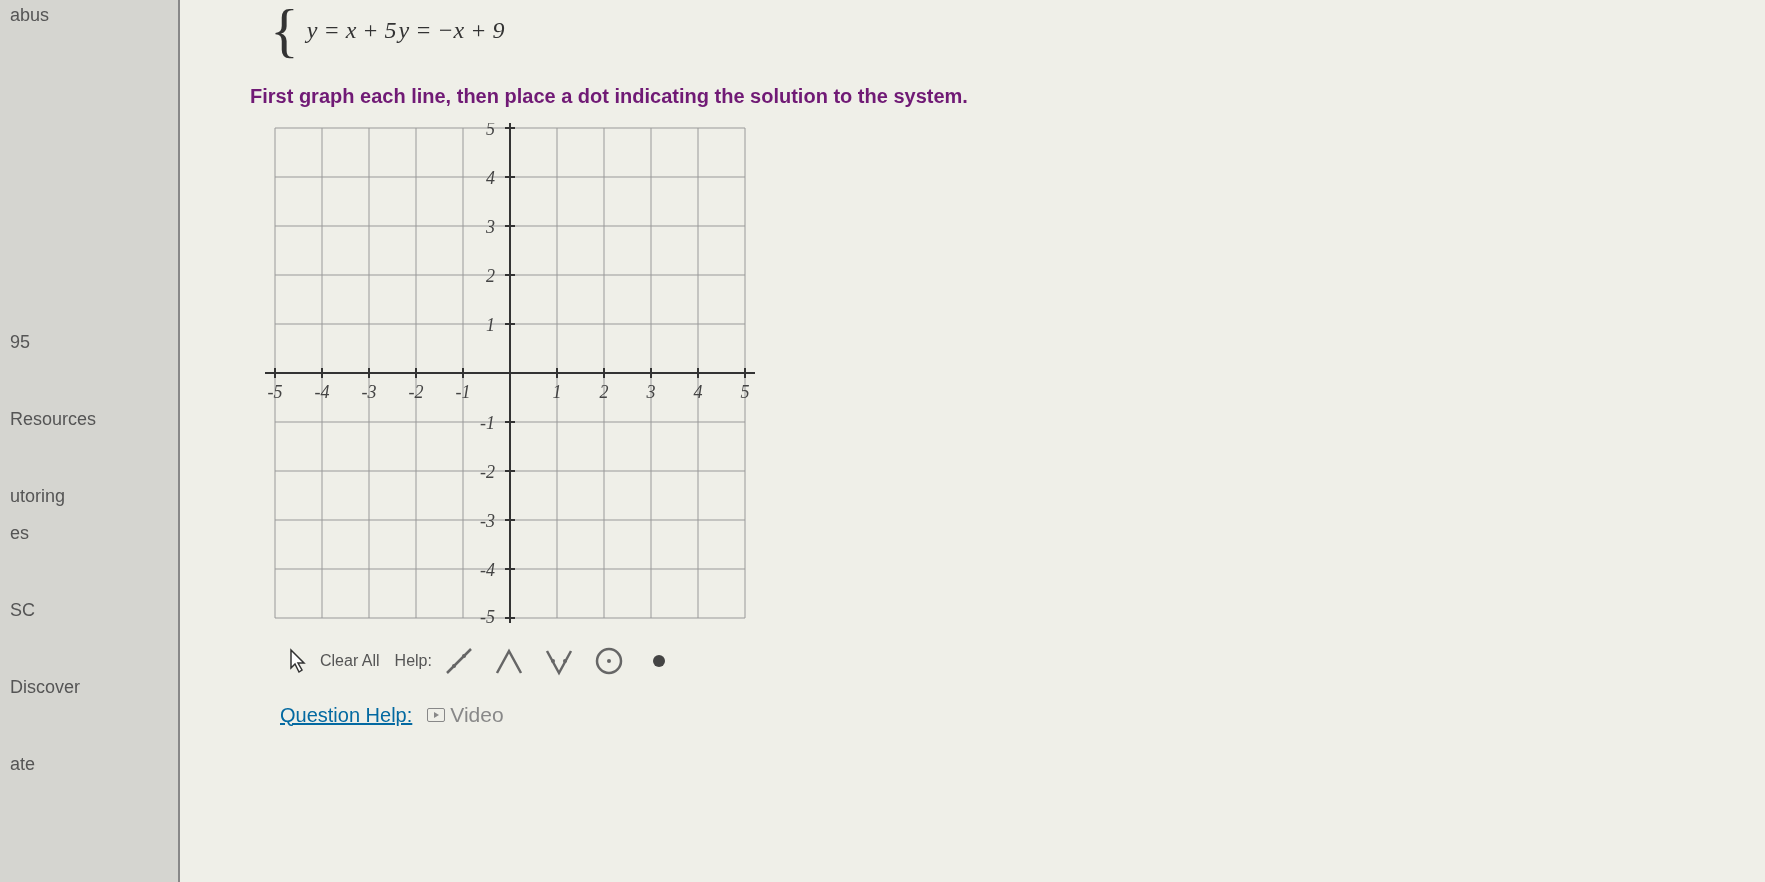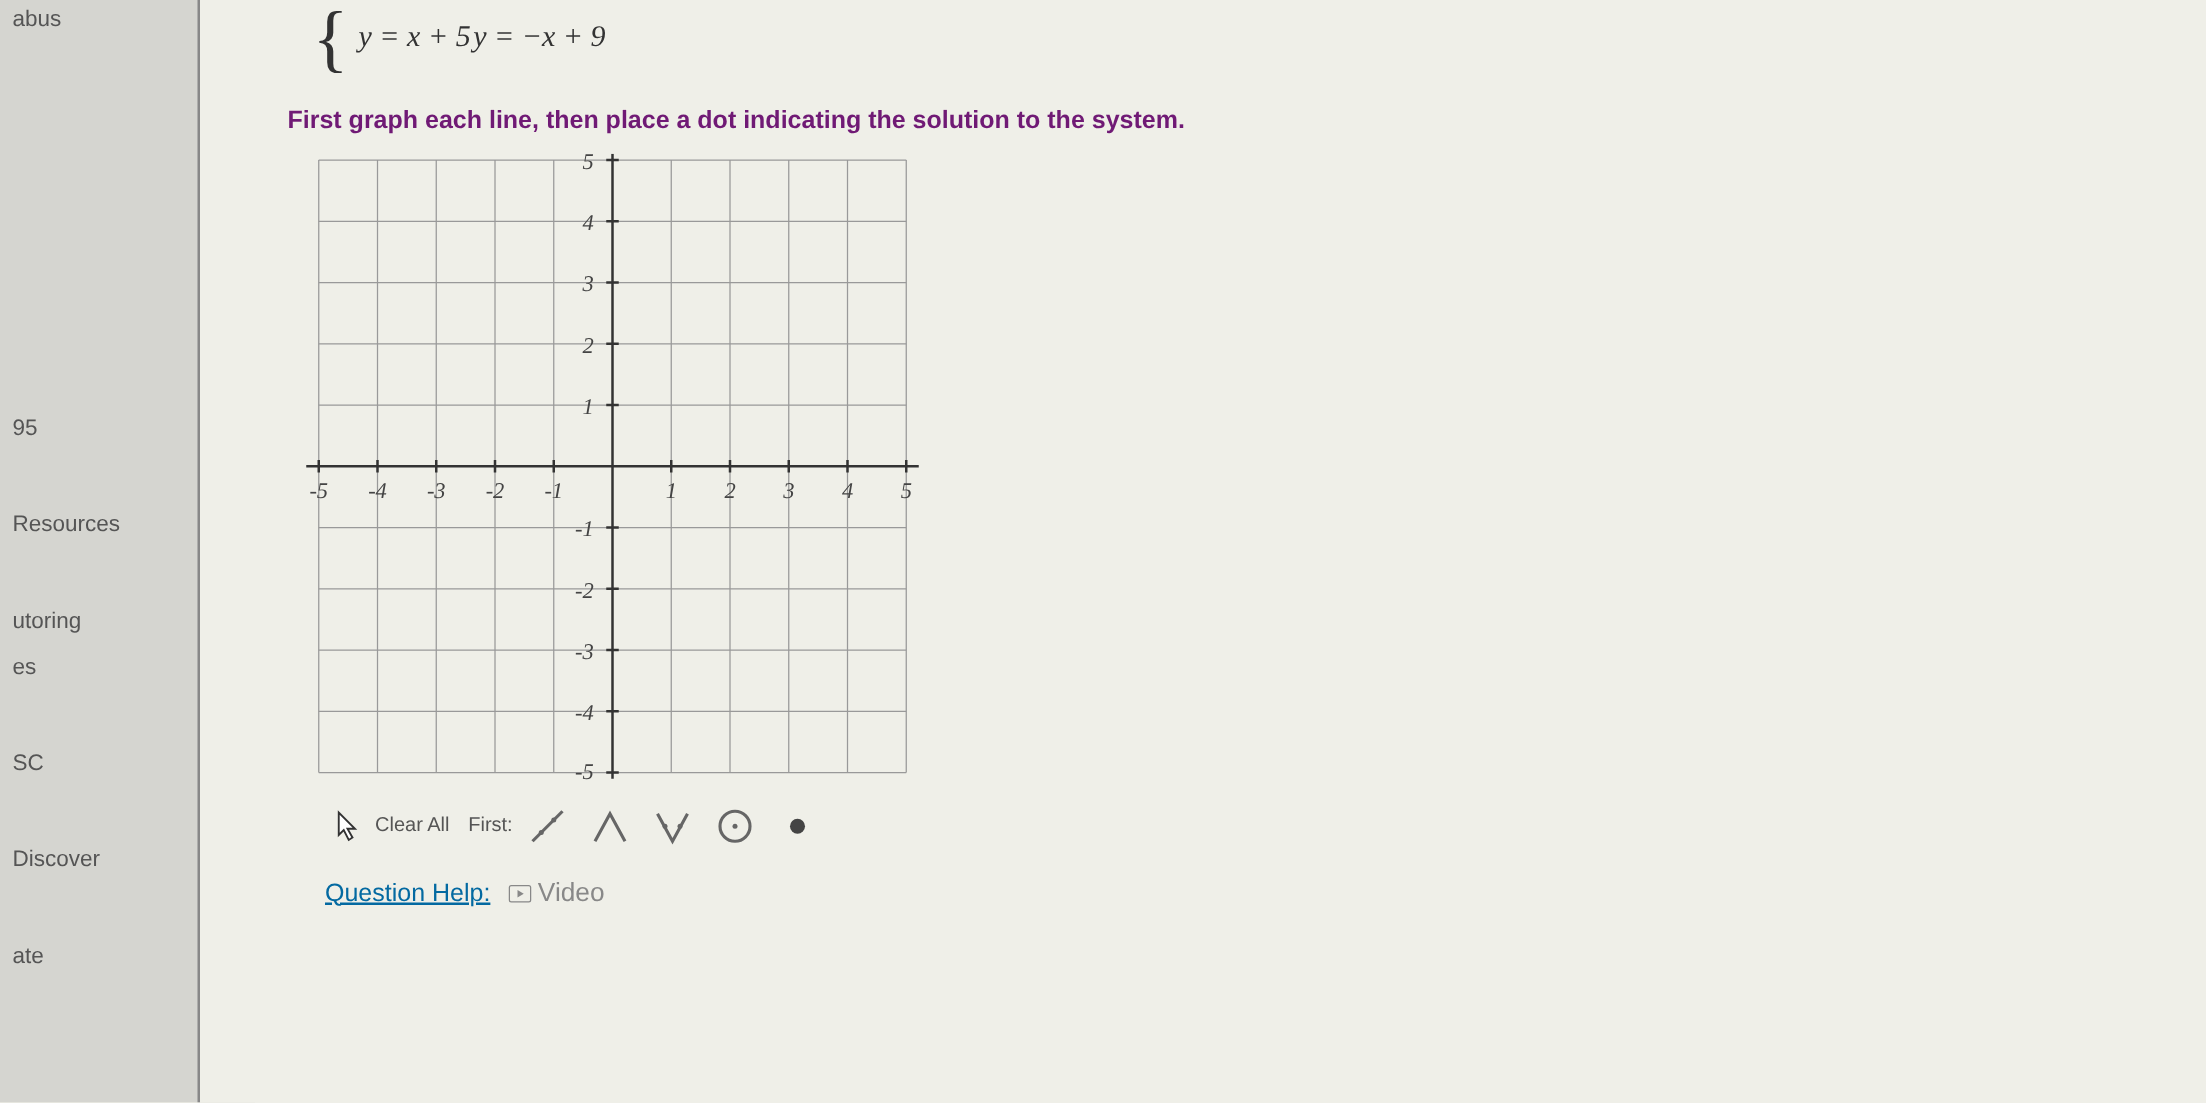--- a/index.html
+++ b/index.html
@@ -9,21 +9,21 @@
     }
     body {
       font-family: Arial, sans-serif;
       background: #e8e8e0;
       display: flex;
       width: 1765px;
       height: 882px;
       overflow: hidden;
     }
     .sidebar {
-      width: 160px;
+      width: 180px;
       background: #d5d5d0;
       border-right: 2px solid #888;
       padding-top: 0;
     }
     .sidebar-item {
       padding: 8px 10px;
       color: #555;
       font-size: 18px;
       cursor: pointer;
     }
@@ -264,21 +264,21 @@
         <text x="245" y="355" text-anchor="end">-2</text>
         <text x="245" y="404" text-anchor="end">-3</text>
         <text x="245" y="453" text-anchor="end">-4</text>
         <text x="245" y="500" text-anchor="end">-5</text>
       </g>
     </svg>
   </div>
 
   <div class="toolbar" style="position:relative;">
     <button class="toolbar-btn">Clear All</button>
-    <span class="toolbar-label">First:</span>
+    <span class="toolbar-label">Help:</span>
     <div class="draw-tools">
       <div class="draw-tool">
         <svg width="34" height="34" viewBox="0 0 34 34">
             <line x1="5" y1="29" x2="29" y2="5" stroke="#666" stroke-width="2.5"></line>
             <circle cx="12" cy="22" r="2" fill="#666"></circle>
             <circle cx="22" cy="12" r="2" fill="#666"></circle>
           </svg>
       </div>
       <div class="draw-tool">
         <svg width="34" height="34" viewBox="0 0 34 34">

